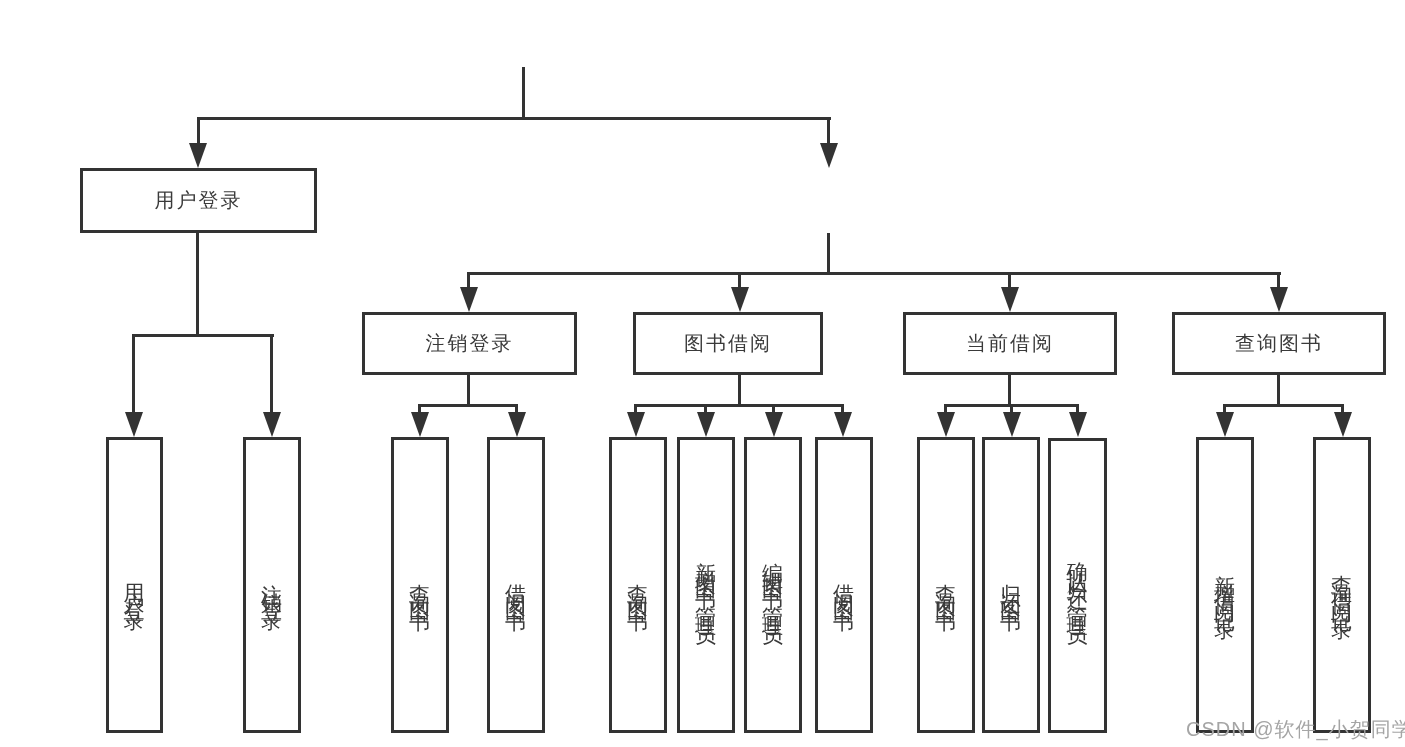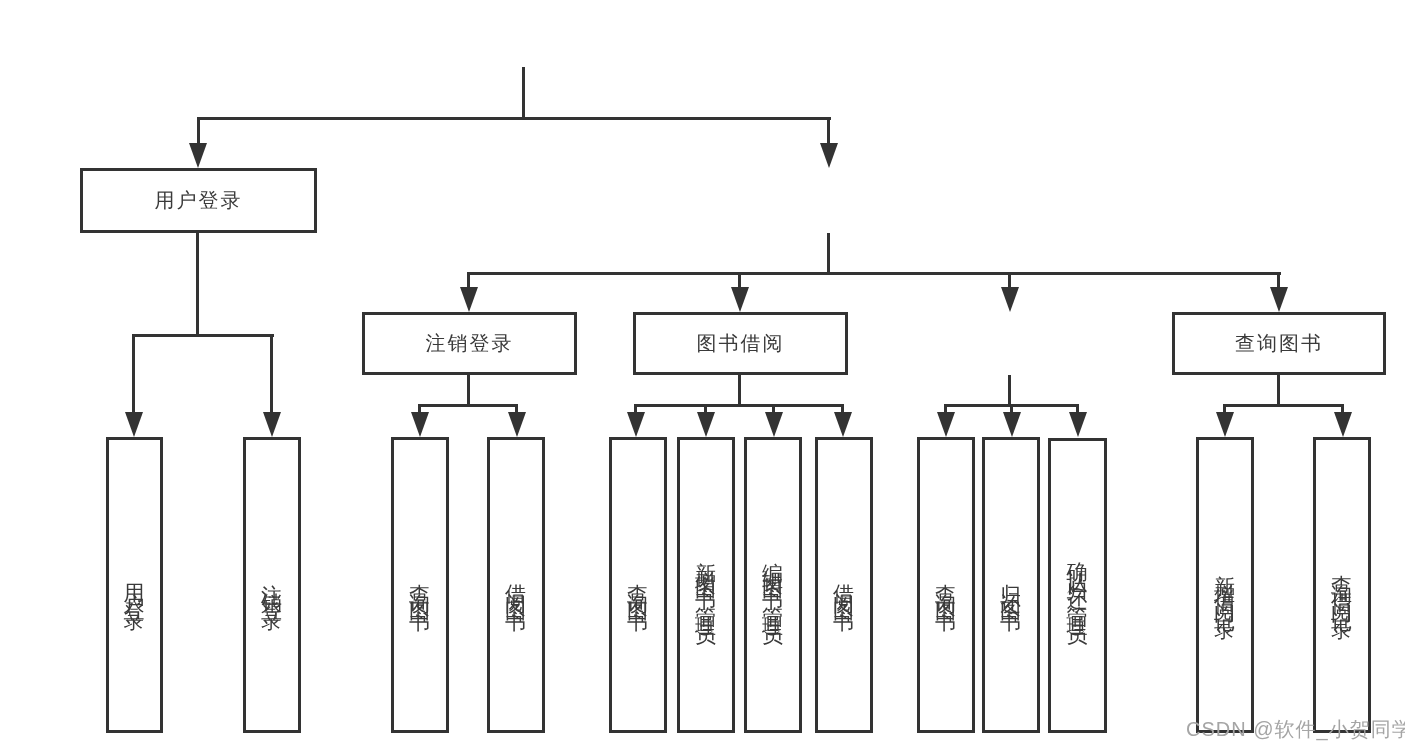--- a/index.html
+++ b/index.html
@@ -80,21 +80,22 @@
   <div class="vline" style="left:467px;top:272px;height:18px"></div>
   <div class="arrow" style="left:460px;top:287px"></div>
   <div class="vline" style="left:738px;top:272px;height:18px"></div>
   <div class="arrow" style="left:731px;top:287px"></div>
   <div class="vline" style="left:1008px;top:272px;height:18px"></div>
   <div class="arrow" style="left:1001px;top:287px"></div>
   <div class="vline" style="left:1277px;top:272px;height:18px"></div>
   <div class="arrow" style="left:1270px;top:287px"></div>
 
   <div class="box h" style="left:362px;top:312px;width:215px;height:63px">注销登录</div>
-  <div class="box h" style="left:633px;top:312px;width:215px;height:63px">图书借阅</div>
+  <div class="box h" style="left:633px;top:312px;width:190px;height:63px">图书借阅</div>
+  <div class="box h" style="left:903px;top:312px;width:214px;height:63px">当前借阅</div>
   <div class="box h" style="left:1172px;top:312px;width:214px;height:63px">查询图书</div>
 
   <div class="vline" style="left:467px;top:375px;height:32px"></div>
   <div class="hline" style="left:418px;top:404px;width:100px"></div>
   <div class="vline" style="left:418px;top:404px;height:10px"></div>
   <div class="arrow" style="left:411px;top:412px"></div>
   <div class="vline" style="left:515px;top:404px;height:10px"></div>
   <div class="arrow" style="left:508px;top:412px"></div>
 
   <div class="vline" style="left:738px;top:375px;height:32px"></div>

